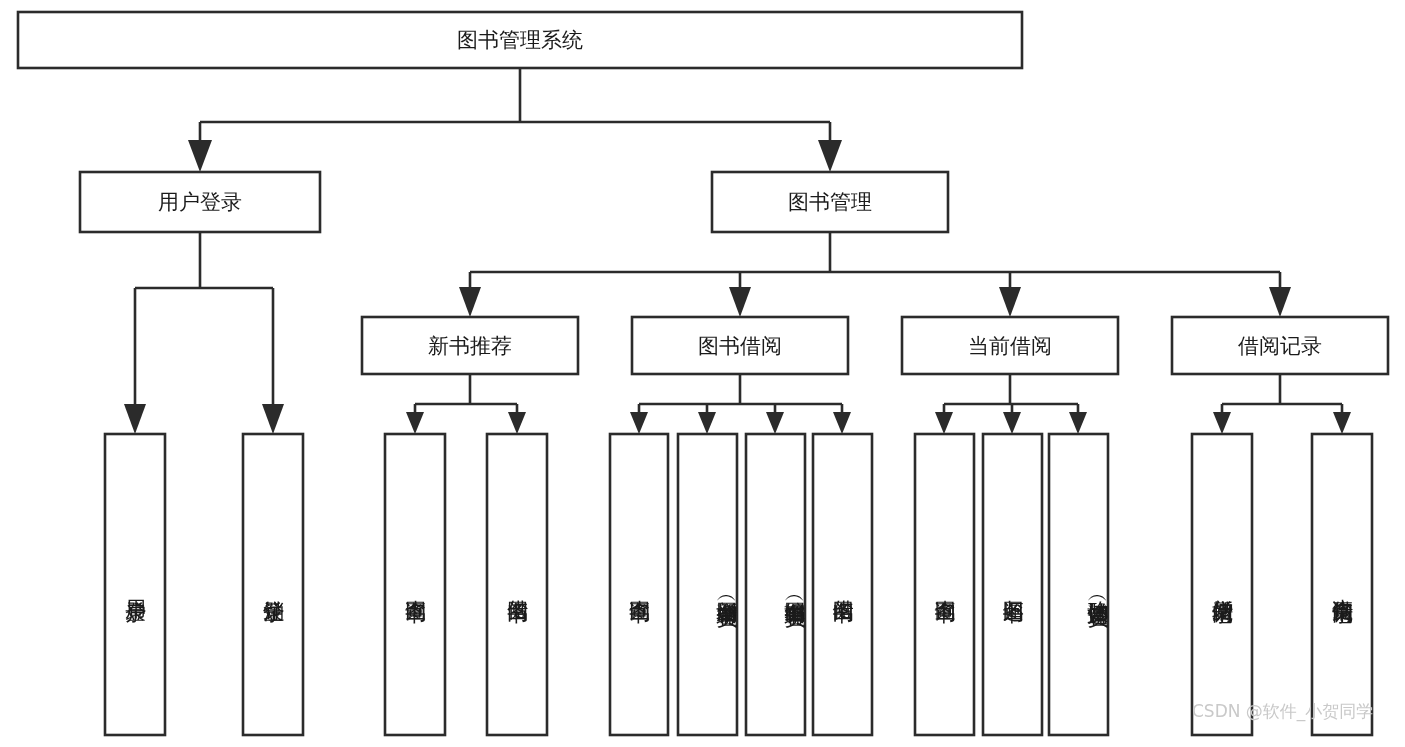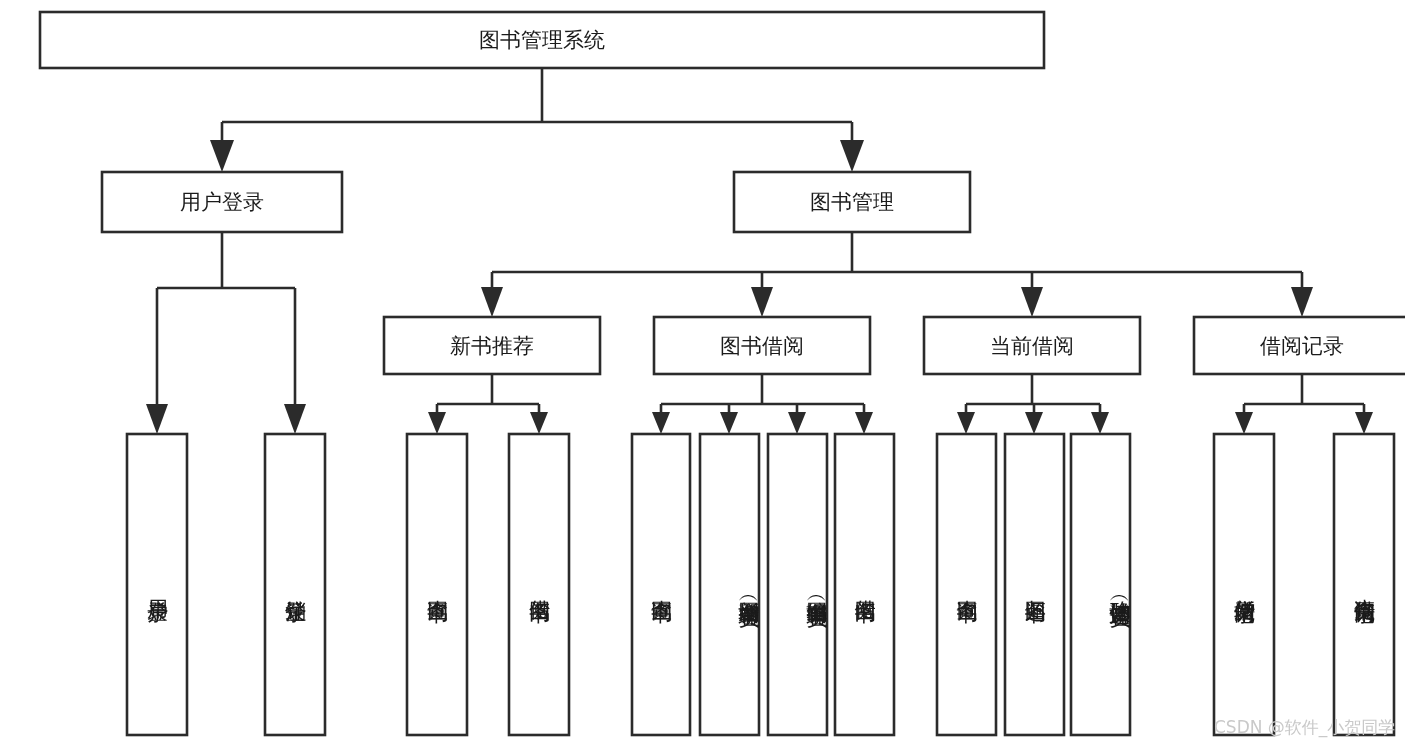--- a/index.html
+++ b/index.html
@@ -11,21 +11,20 @@
     width: 1405px;
     height: 747px;
     font-family: "DejaVu Sans", "Liberation Sans", sans-serif;
     overflow: hidden;
   }
   #diagram-root {
     position: relative;
     width: 1280px;
     height: 747px;
     background: #ffffff;
-    margin-left: 22px;
   }
   svg#flowchart {
     position: absolute;
     left: 0;
     top: 0;
     width: 1405px;
     height: 747px;
     display: block;
   }
   .node-rect {
@@ -204,15 +203,15 @@
   <div class="node-label-v" style="left:610px; top:434px; width:58px; height:301px; display:flex; align-items:center; justify-content:center;">查询图书</div>
   <div class="node-label-v" style="left:678px; top:434px; width:59px; height:301px; display:flex; align-items:flex-start; justify-content:center; padding-top:8px; box-sizing:border-box;">新增图书（管理员）</div>
   <div class="node-label-v" style="left:746px; top:434px; width:59px; height:301px; display:flex; align-items:flex-start; justify-content:center; padding-top:8px; box-sizing:border-box;">编辑图书（管理员）</div>
   <div class="node-label-v" style="left:813px; top:434px; width:59px; height:301px; display:flex; align-items:center; justify-content:center;">借阅图书</div>
   <div class="node-label-v" style="left:915px; top:434px; width:59px; height:301px; display:flex; align-items:center; justify-content:center;">查询图书</div>
   <div class="node-label-v" style="left:983px; top:434px; width:59px; height:301px; display:flex; align-items:center; justify-content:center;">归还图书</div>
   <div class="node-label-v" style="left:1049px; top:434px; width:59px; height:301px; display:flex; align-items:flex-start; justify-content:center; padding-top:8px; box-sizing:border-box;">确认归还（管理员）</div>
   <div class="node-label-v" style="left:1192px; top:434px; width:60px; height:301px; display:flex; align-items:center; justify-content:center;">新增借阅记录</div>
   <div class="node-label-v" style="left:1312px; top:434px; width:60px; height:301px; display:flex; align-items:center; justify-content:center;">查询借阅记录</div>
 
-  <div class="watermark" style="left:1192px; top:716px;">CSDN @软件_小贺同学</div>
+  <div class="watermark" style="left:1192px; top:700px;">CSDN @软件_小贺同学</div>
 
 </div>
 
 </body></html>

